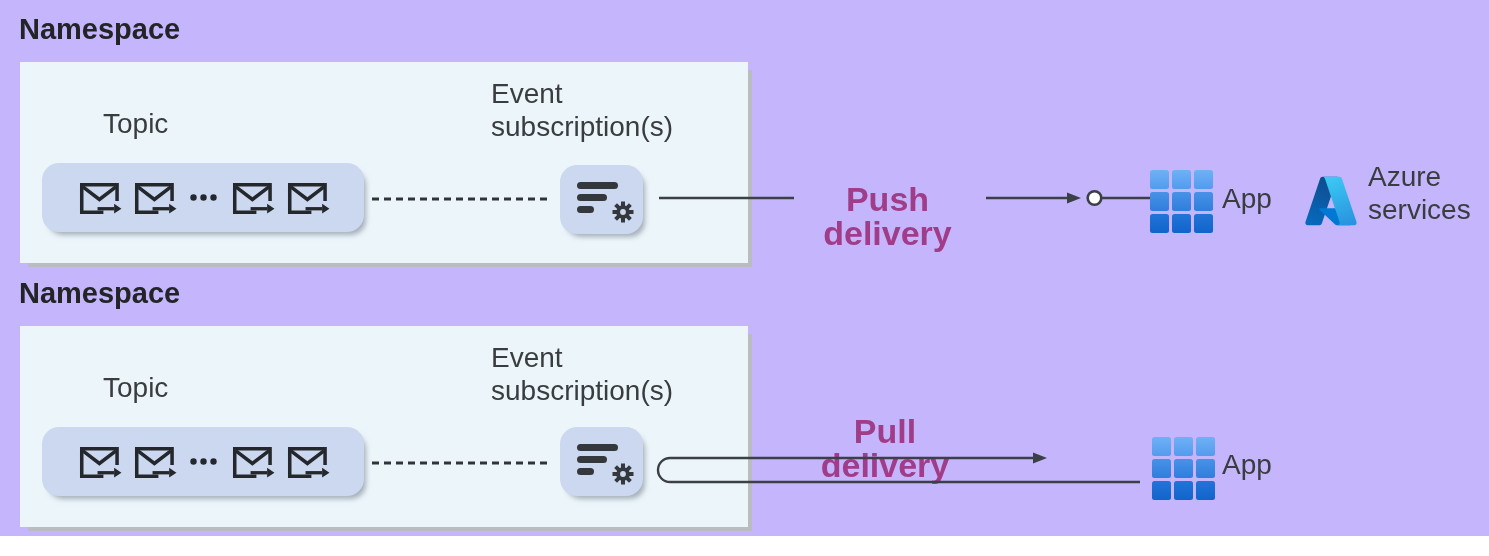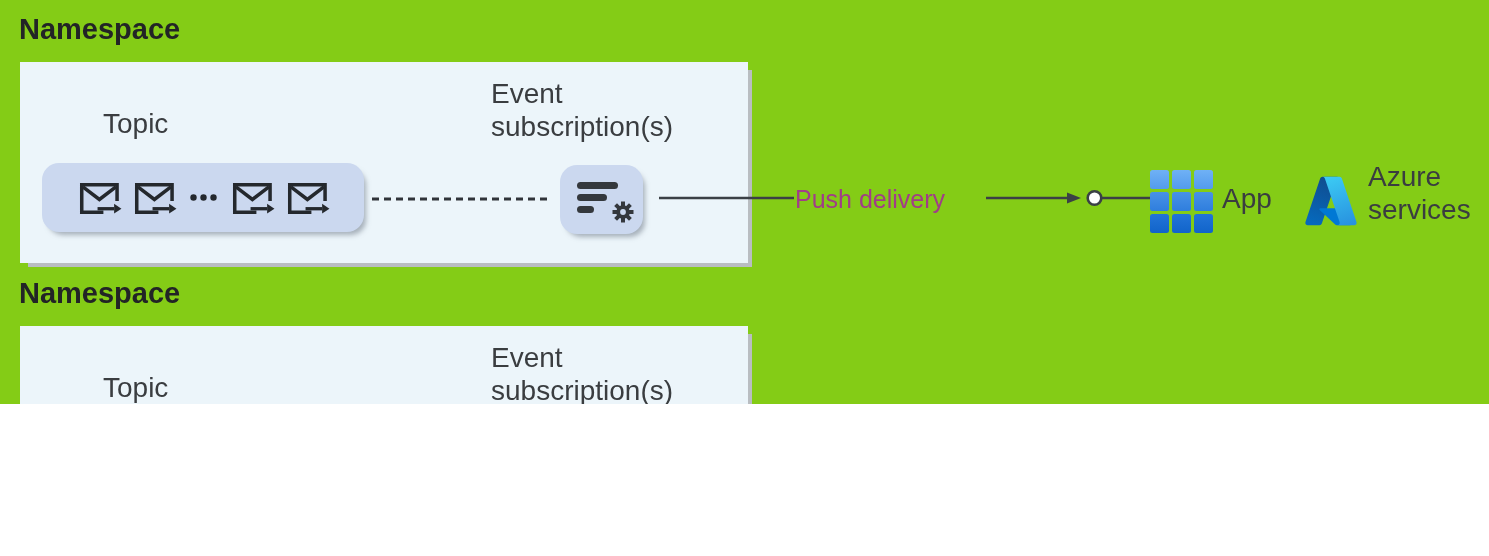--- a/index.html
+++ b/index.html
@@ -1,34 +1,34 @@
 <!DOCTYPE html>
 <html><head>
 <meta charset="utf-8">
 <style>
   html,body{margin:0;padding:0;background:#fff;}
   .canvas{
-    position:relative;width:1489px;height:404px;background:#84cc16;
+    position:relative;width:1489px;height:536px;background:#c4b5fd;
     font-family:"Liberation Sans", sans-serif;overflow:hidden;
   }
   .abs{position:absolute;}
   .ns-label{font-size:29px;font-weight:bold;color:#222426;line-height:34px;}
   .ns-box{
     background:#ecf5fa;width:728px;height:201px;
     box-shadow:6px 6px 0 -2px #b9bdc1;
   }
   .node-box{
     background:#cbd8ef;border-radius:17px;
     box-shadow:4px 5px 5px -2px rgba(110,120,135,.55);
     display:flex;align-items:center;justify-content:center;
   }
   .topic-box{width:322px;height:69px;gap:10px;}
   .es-box{width:83px;height:69px;}
   .diagram-label{font-size:28px;color:#3a3d40;line-height:33px;text-align:left;}
-  .delivery-label{font-size:25px;font-weight:normal;color:#a13d88;line-height:34px;text-align:left;}
+  .delivery-label{font-size:34px;font-weight:bold;color:#a13d88;line-height:34px;text-align:center;}
   .app-grid{width:63px;height:63px;display:grid;grid-template-columns:repeat(3,19px);grid-template-rows:repeat(3,19px);gap:3px;}
   .app-grid div{border-radius:2.5px;}
   .app-grid .r1{background:linear-gradient(180deg,#6fb1f5,#539bee);}
   .app-grid .r2{background:linear-gradient(180deg,#4892e7,#2f7edd);}
   .app-grid .r3{background:linear-gradient(180deg,#2274d8,#1164ca);}
   .side-label{font-size:28px;color:#3a3d40;line-height:34px;}
   .overlay{left:0;top:0;pointer-events:none;}
   .dots{margin:0 3px;}
 </style>
 </head>
@@ -184,20 +184,21 @@
           <line x1="0" y1="-10.5" x2="0" y2="10.5"></line>
           <line x1="-7.4" y1="-7.4" x2="7.4" y2="7.4"></line>
           <line x1="-7.4" y1="7.4" x2="7.4" y2="-7.4"></line>
         </g>
         <circle r="6.8" fill="#34383d"></circle>
         <circle r="2.9" fill="#cbd8ef"></circle>
       </g>
     </svg>
   </div>
 
+  <div class="abs delivery-label" style="left:790px;top:414px;width:190px;">Pull delivery</div>
 
   <div class="abs app-grid" style="left:1152px;top:437px;">
     <div class="r1"></div>
       <div class="r1"></div>
       <div class="r1"></div>
     <div class="r2"></div>
       <div class="r2"></div>
       <div class="r2"></div>
     <div class="r3"></div>
       <div class="r3"></div>

